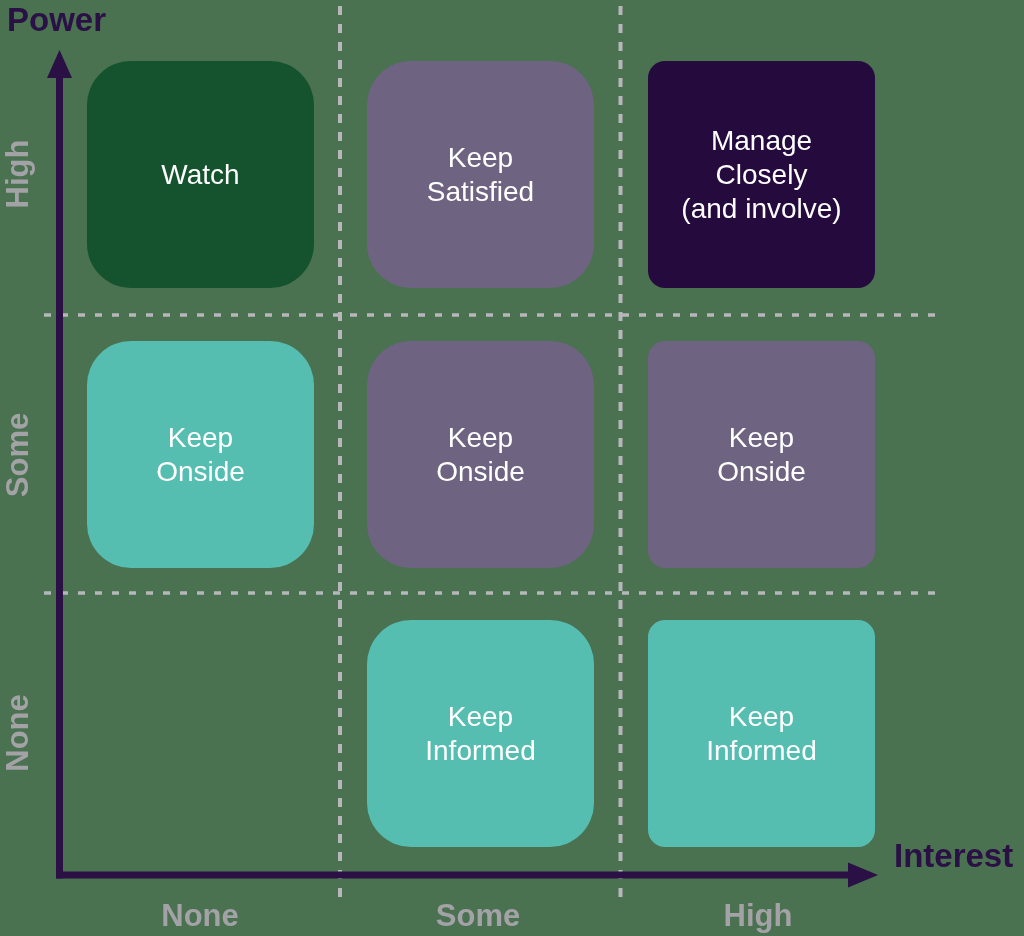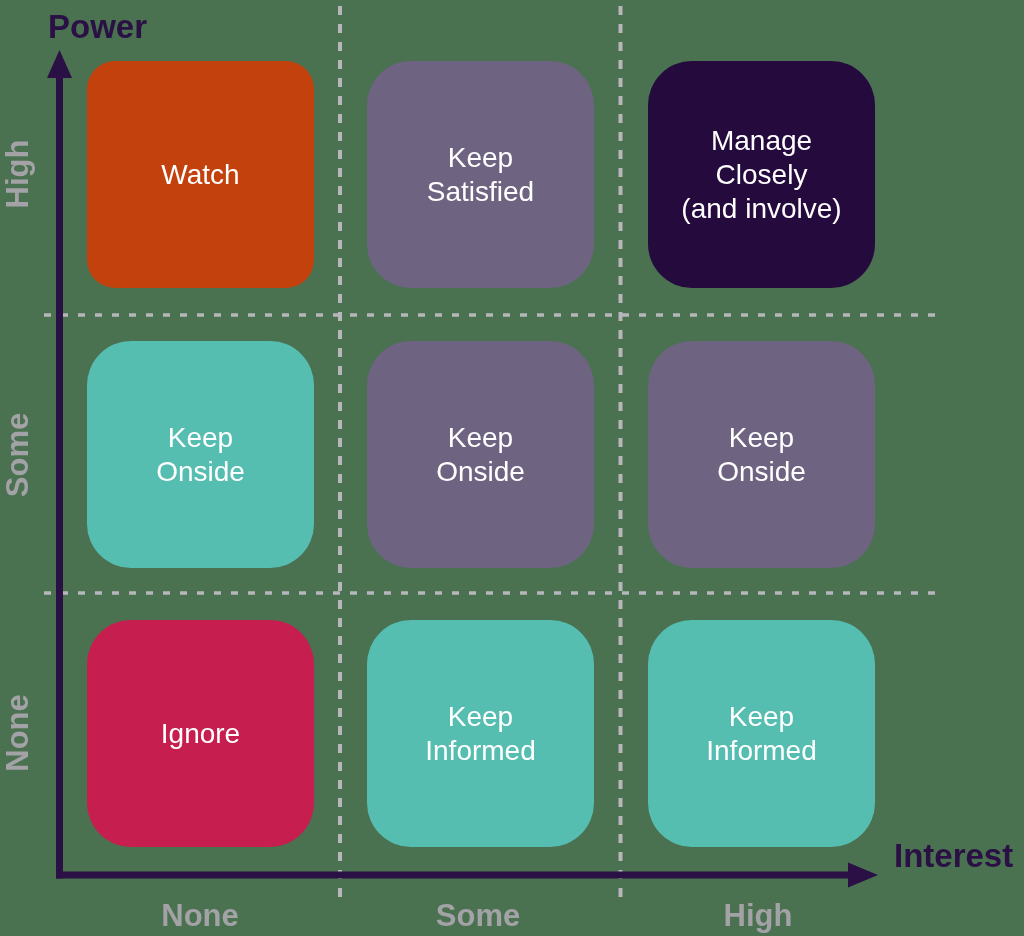--- a/index.html
+++ b/index.html
@@ -32,32 +32,32 @@
   }
   .cell-label {
     font-size: 28px;
     line-height: 34px;
     font-weight: 500;
     white-space: pre-line;
     color: #ffffff;
   }
   .col-0 { left: 87px; }
   .col-1 { left: 367px; }
-  .col-2 { left: 648px; }
+  .col-2 { left: 648px; border-radius: 17px; }
   .row-0 { top: 61px; }
   .row-1 { top: 341px; }
   .row-2 { top: 620px; }
 
   .axis-title {
     position: absolute;
     font-size: 33px;
     font-weight: bold;
     white-space: nowrap;
   }
-  .y-axis-title { left: 7px; top: 8px; margin-left: 41px; }
+  .y-axis-title { left: 7px; top: 1px; }
   .x-axis-title { left: 894px; top: 837px; }
 
   .tick {
     position: absolute;
     font-size: 31px;
     font-weight: bold;
     white-space: nowrap;
   }
   .y-tick {
     transform: translate(-50%, -50%) rotate(-90deg);
@@ -94,21 +94,21 @@
   <div class="axis-title x-axis-title" style="color: rgb(42, 16, 69);">Interest</div>
 
   <div class="tick y-tick y-tick-0" style="color: rgb(163, 162, 166);">High</div>
   <div class="tick y-tick y-tick-1" style="color: rgb(163, 162, 166);">Some</div>
   <div class="tick y-tick y-tick-2" style="color: rgb(163, 162, 166);">None</div>
 
   <div class="tick x-tick x-tick-0" style="color: rgb(163, 162, 166);">None</div>
   <div class="tick x-tick x-tick-1" style="color: rgb(163, 162, 166);">Some</div>
   <div class="tick x-tick x-tick-2" style="color: rgb(163, 162, 166);">High</div>
 
-  <div class="cell row-0 col-0" style="background: #c2410c; border-radius: 28px;">
+  <div class="cell row-0 col-0" style="background: #14532d;">
     <span class="cell-label">Watch</span>
   </div>
   <div class="cell row-0 col-1" style="background: rgb(110, 100, 130);">
     <span class="cell-label">Keep
 Satisfied</span>
   </div>
   <div class="cell row-0 col-2" style="background: rgb(37, 10, 62);">
     <span class="cell-label">Manage
 Closely
 (and involve)</span>
@@ -120,23 +120,20 @@
   </div>
   <div class="cell row-1 col-1" style="background: rgb(110, 100, 130);">
     <span class="cell-label">Keep
 Onside</span>
   </div>
   <div class="cell row-1 col-2" style="background: rgb(110, 100, 130);">
     <span class="cell-label">Keep
 Onside</span>
   </div>
 
-  <div class="cell row-2 col-0" style="background: rgb(198, 30, 78);">
-    <span class="cell-label">Ignore</span>
-  </div>
   <div class="cell row-2 col-1" style="background: rgb(86, 189, 177);">
     <span class="cell-label">Keep
 Informed</span>
   </div>
   <div class="cell row-2 col-2" style="background: rgb(86, 189, 177);">
     <span class="cell-label">Keep
 Informed</span>
   </div>
 
 </div>

